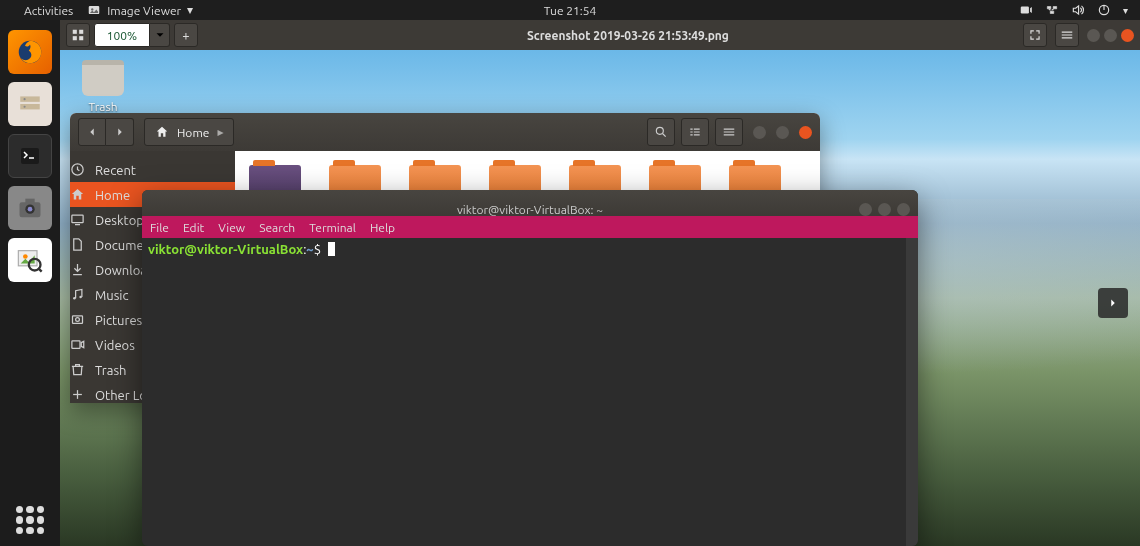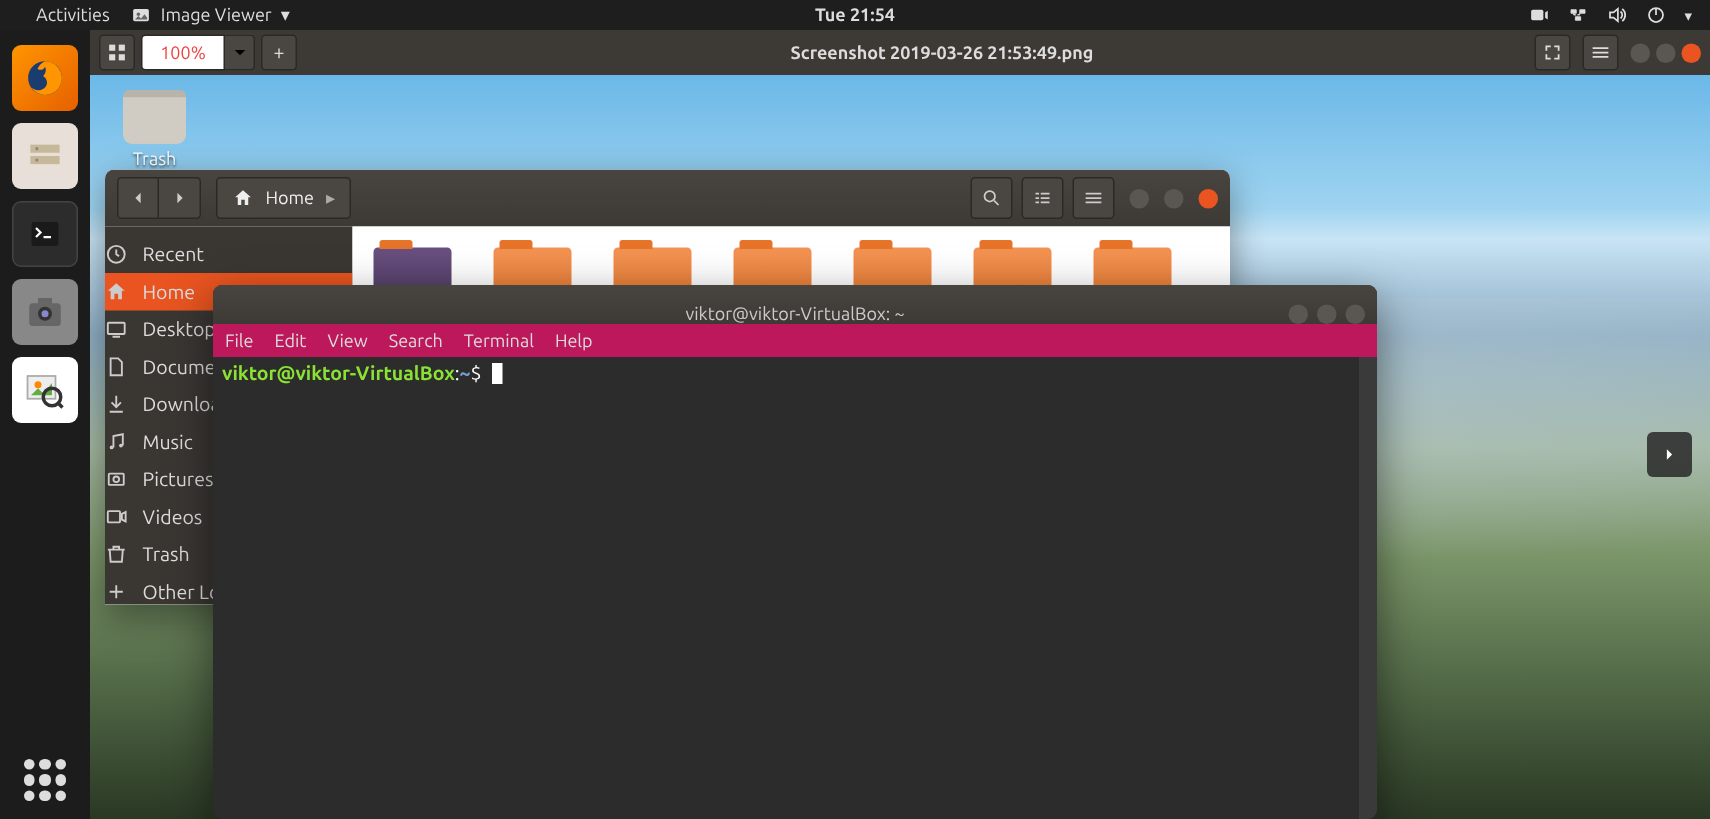--- a/index.html
+++ b/index.html
@@ -1,29 +1,29 @@
 <!DOCTYPE html>
 <html><head>
 <meta charset="utf-8">
 <style>
 * { margin: 0; padding: 0; box-sizing: border-box; font-family: Ubuntu, "Segoe UI", sans-serif; }
 body { width: 1140px; height: 546px; overflow: hidden; position: relative; background: #000; }
 
 
 .top-panel { position: absolute; top: 0; left: 0; right: 0; height: 20px; background: #1e1e1e; color: #ddd; display: flex; align-items: center; font-size: 12px; z-index: 100; }
 .top-panel .left { display: flex; gap: 14px; padding-left: 24px; align-items: center; }
-.top-panel .center { position: absolute; left: 50%; transform: translateX(-50%); font-weight: 700; }
+.top-panel .center { position: absolute; left: 50%; transform: translateX(-50%); font-weight: 400; }
 .top-panel .right { margin-left: auto; display: flex; gap: 12px; padding-right: 12px; align-items: center; }
 .top-panel .app-menu { display: flex; align-items: center; gap: 6px; }
 .top-panel svg { width: 14px; height: 14px; fill: #ddd; }
 
 
 .iv-header { position: absolute; top: 20px; left: 60px; right: 0; height: 30px; background: #3d3a36; display: flex; align-items: center; padding: 0 6px; z-index: 50; }
 .iv-header .btn { width: 24px; height: 24px; background: #4a4743; border: 1px solid #2b2926; border-radius: 3px; display: flex; align-items: center; justify-content: center; color: #ddd; font-size: 13px; margin-right: 4px; cursor: pointer; }
-.iv-header .zoom { background: #fff; color: #ef4444; width: 56px; height: 24px; border: 1px solid #2b2926; border-radius: 3px 0 0 3px; display: flex; align-items: center; justify-content: center; font-size: 12px; }
+.iv-header .zoom { background: #fff; color: #14532d; width: 56px; height: 24px; border: 1px solid #2b2926; border-radius: 3px 0 0 3px; display: flex; align-items: center; justify-content: center; font-size: 12px; }
 .iv-header .zoom-dd { width: 20px; height: 24px; background: #4a4743; border: 1px solid #2b2926; border-left: none; border-radius: 0 3px 3px 0; display: flex; align-items: center; justify-content: center; }
 .iv-header .title { position: absolute; left: 50%; transform: translateX(-50%); color: #ddd; font-size: 12px; font-weight: 600; margin-left: 28px; }
 .iv-header .right-ctrls { margin-left: auto; display: flex; gap: 4px; align-items: center; }
 .iv-header .win-dot { width: 13px; height: 13px; border-radius: 50%; background: #5a5753; }
 .iv-header .win-dot.close { background: #e95420; }
 
 
 .desktop { position: absolute; top: 50px; left: 60px; right: 0; bottom: 0; background: linear-gradient(180deg,#6bb8e8 0%,#9fd4f0 18%,#c8e4f5 22%,#8eaec5 35%,#a4b8a0 50%,#7a9468 65%,#4a6040 85%,#2a3824 100%); overflow: hidden; }
 .desktop::before { content:""; position:absolute; top:30%; left:0; right:0; height:40%; background: radial-gradient(ellipse at 70% 30%, rgba(180,200,210,0.6), transparent 60%); }
 

